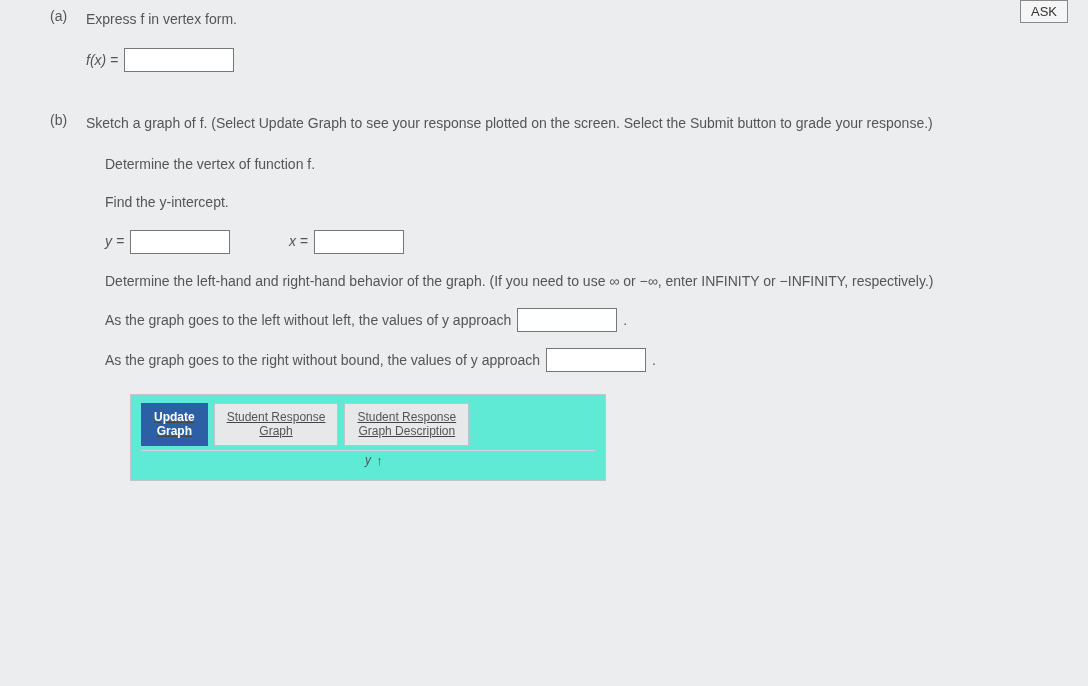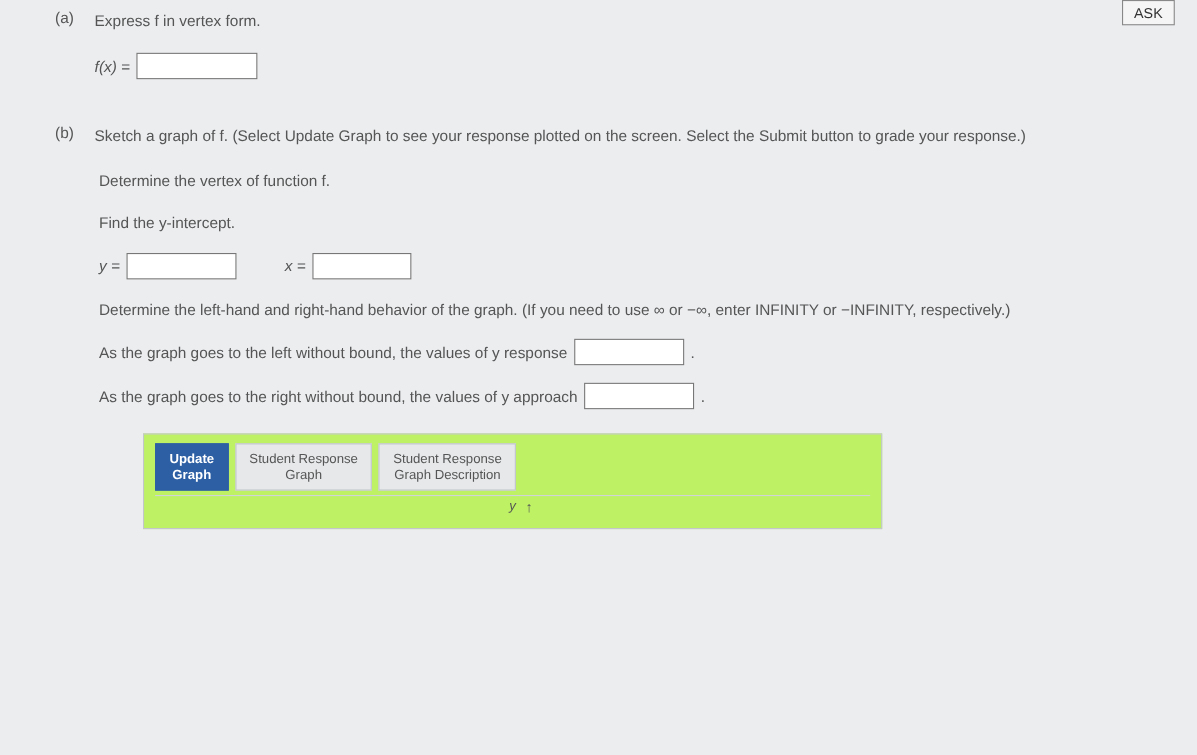--- a/index.html
+++ b/index.html
@@ -36,21 +36,21 @@
       font-size: 15px;
     }
     .formula .fx { font-style: italic; }
     .formula sup { font-size: 10px; }
     .red { color: #c23; }
     .part { margin-bottom: 22px; }
     .part-row { display: flex; align-items: flex-start; }
     .part-label { width: 36px; flex-shrink:0; color:#555; }
     .part-body { flex: 1; }
     .line { margin-bottom: 18px; color:#555; line-height:1.6; }
-    .subline { margin-left: 40px; margin-bottom: 16px; color:#555; line-height:1.6;}
+    .subline { margin-left: 55px; margin-bottom: 16px; color:#555; line-height:1.6;}
     .answer-box {
       display: inline-block;
       border: 1px solid #777;
       background: #fff;
       height: 24px;
       vertical-align: middle;
     }
     .w110 { width: 110px; }
     .w90  { width: 90px; }
     .w100 { width: 100px; }
@@ -59,23 +59,24 @@
       font-size: 34px;
       line-height: 24px;
       position: relative;
       top: -2px;
       color:#333;
     }
     .graph-panel {
       margin-left: 80px;
       margin-top: 6px;
       border: 1px solid #c3c7cc;
-      background: #bef264;
+      background: #5eead4;
       padding: 8px 10px 0 10px;
-      width: 672px;
+      width: 476px;
+      text-decoration: underline;
     }
     .tab-row { display:flex; gap:6px; align-items:stretch; }
     .tab {
       padding: 6px 12px;
       font-size: 12px;
       text-align: center;
       line-height: 1.2;
       border: 1px solid #bfc4c9;
       background: #e6e8ea;
       color: #555;
@@ -150,21 +151,21 @@
     </div>
 
     <div class="subline inline-eq">
       <span style="font-style:italic;">x =</span>
       <span class="answer-box w90"></span>
     </div>
 
     <div class="subline">Determine the left-hand and right-hand behavior of the graph. (If you need to use ∞ or −∞, enter INFINITY or −INFINITY, respectively.)</div>
 
     <div class="subline inline-eq">
-      <span>As the graph goes to the left without bound, the values of y response</span>
+      <span>As the graph goes to the left without left, the values of y approach</span>
       <span class="answer-box w100"></span>
       <span>.</span>
     </div>
 
     <div class="subline inline-eq">
       <span>As the graph goes to the right without bound, the values of y approach</span>
       <span class="answer-box w100"></span>
       <span>.</span>
     </div>
 

